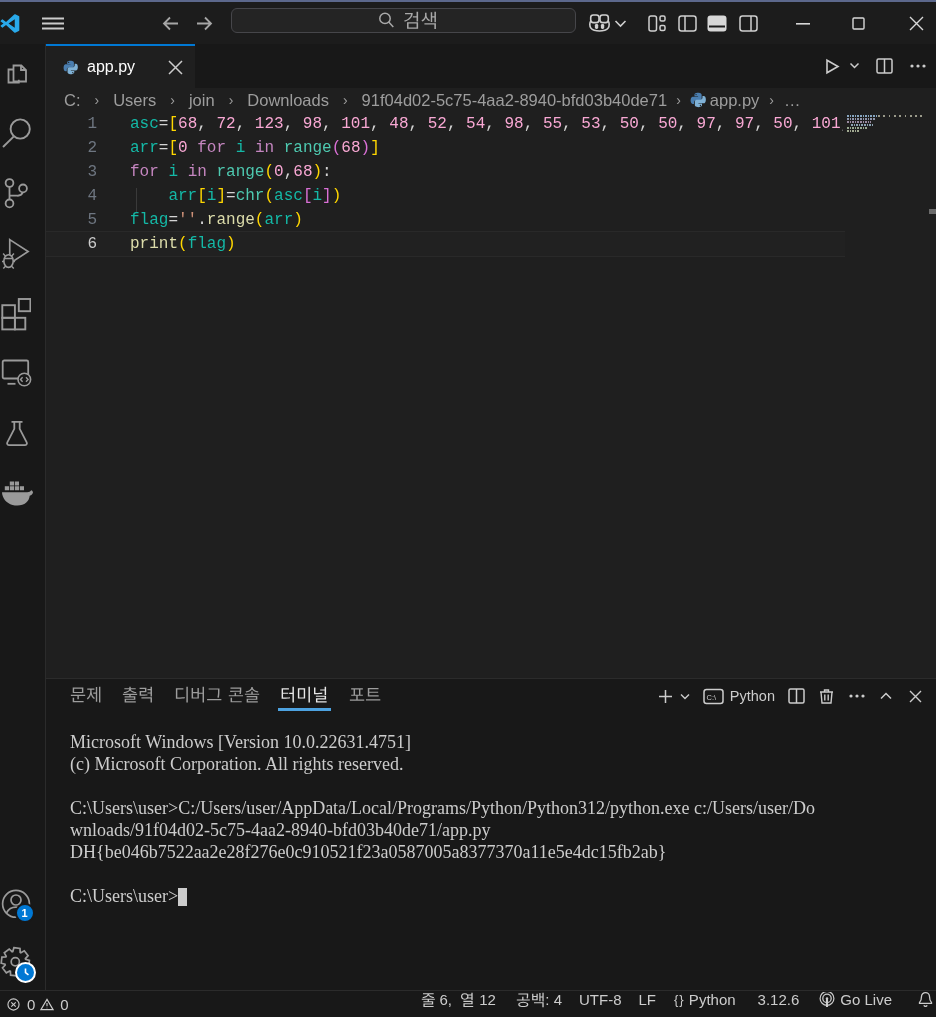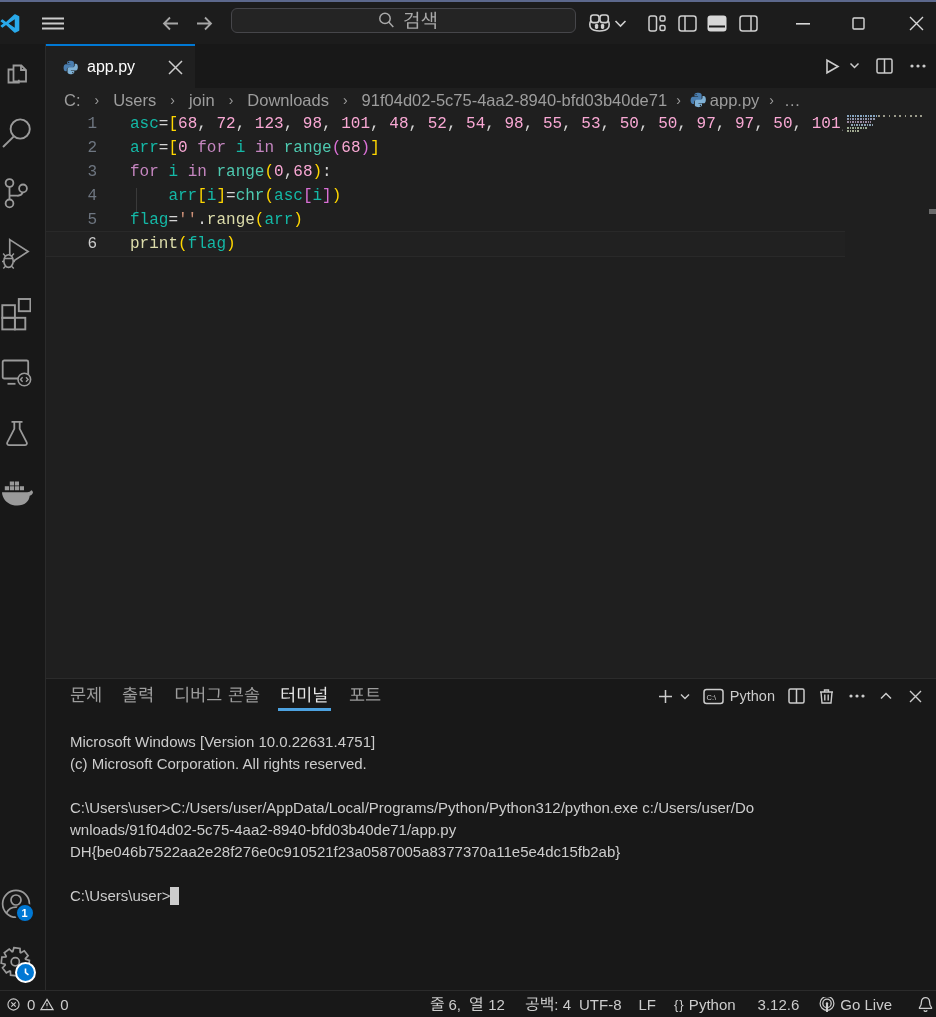--- a/index.html
+++ b/index.html
@@ -21,25 +21,25 @@
 #gutter{position:absolute;left:0;top:0;width:51px;text-align:right;font-family:"Liberation Mono",monospace;font-size:16px;line-height:24px;color:#6e7681}
 #gutter .cur{color:#cccccc}
 #code{position:absolute;left:84px;top:0;width:713px;height:566px;overflow:hidden;font-family:"Liberation Mono",monospace;font-size:16px;line-height:24px;white-space:pre;color:#cccccc}
 .v{color:#14b8a6}.n{color:#f9a8d4}.k{color:#c586c0}.cl{color:#4ec9b0}.fn{color:#dcdcaa}.s{color:#ce9178}.b1{color:#ffd700}.b2{color:#da70d6}.p{color:#d4d4d4}
 #indent{position:absolute;left:90px;top:76px;width:1px;height:24px;background:#3a3a3a}
 #minimap{position:absolute;left:799px;top:0;width:85px;height:566px;background:#1f1f1f}
 #scrollmk{position:absolute;left:883px;top:97px;width:7px;height:5px;background:#6b6b6b}
 #panel{position:absolute;left:46px;top:678px;width:890px;height:312px;background:#181818;border-top:1px solid #2b2b2b;color:#cccccc}
 #ptabs{position:absolute;left:24px;top:0;height:34px;display:flex;align-items:center;gap:20px;color:#9d9d9d}
 #pacts{position:absolute;right:8px;top:0;height:34px;display:flex;align-items:center;color:#cccccc}
-#term{position:absolute;left:24px;top:51.5px;font-family:Liberation Sans, sans-serif;font-size:15px;line-height:22px;color:#cccccc;white-space:pre}
+#term{position:absolute;left:24px;top:51.5px;font-family:Liberation Serif, serif;font-size:18px;line-height:22px;color:#cccccc;white-space:pre}
 #cursor{display:inline-block;width:9px;height:18px;background:#cccccc;vertical-align:-4px}
 #statusbar{position:absolute;left:0;top:990px;width:936px;height:27px;background:#181818;border-top:1px solid #2b2b2b;color:#cccccc;font-size:15px}
 #sbleft{position:absolute;left:7px;top:0;height:26px;display:flex;align-items:center}
-#sbright{position:absolute;right:3px;top:0;height:26px;display:flex;align-items:center}
+#sbright{position:absolute;right:3px;top:0;height:26px;display:flex;align-items:flex-start}
 .sbitem{display:flex;align-items:center}
 </style></head>
 <body>
 <svg width="0" height="0" style="position:absolute">
     <defs>
 <path id="kgeom" d="M426 768H513Q513 655 462 564Q411 472 317 407Q224 342 94 304L60 369Q174 402 256 455Q338 508 382 579Q426 649 426 733ZM106 768H482V701H106ZM711 826H794V311H711ZM515 594H726V525H515ZM211 272H794V-65H211ZM712 206H292V2H712Z"></path>
 <path id="ksaek" d="M239 772H305V652Q305 584 280 517Q256 450 209 396Q162 342 95 312L50 377Q109 404 152 449Q194 494 217 547Q239 600 239 652ZM253 772H319V652Q319 601 340 551Q362 502 403 462Q444 422 501 399L457 335Q392 362 346 411Q300 460 277 522Q253 584 253 652ZM733 826H812V280H733ZM587 591H757V522H587ZM539 810H617V285H539ZM206 230H812V-78H730V162H206Z"></path>
 <path id="kmun" d="M49 365H869V297H49ZM423 322H506V114H423ZM155 784H762V467H155ZM681 718H236V533H681ZM153 10H778V-58H153ZM153 201H236V-13H153Z"></path>
 <path id="kje" d="M738 827H817V-78H738ZM408 502H582V434H408ZM557 806H635V-31H557ZM235 686H299V571Q299 497 285 427Q271 356 244 294Q217 233 178 183Q139 134 90 103L39 165Q102 203 145 267Q189 331 212 410Q235 489 235 571ZM252 686H315V571Q315 493 338 418Q360 343 402 282Q445 222 507 186L457 124Q391 165 345 234Q300 302 276 390Q252 477 252 571ZM64 721H477V653H64Z"></path>
 <path id="kchul" d="M417 376H499V240H417ZM51 425H866V362H51ZM417 832H499V723H417ZM413 715H486V701Q486 647 457 606Q428 565 377 536Q326 507 259 490Q193 472 118 466L93 529Q160 533 218 547Q276 560 320 582Q364 604 388 634Q413 664 413 701ZM431 715H503V701Q503 664 528 634Q553 604 597 582Q641 560 698 547Q756 533 823 529L798 466Q723 472 657 490Q590 507 540 536Q489 565 460 606Q431 647 431 701ZM134 748H784V684H134ZM149 279H762V81H232V-28H151V140H681V217H149ZM151 -4H789V-68H151Z"></path>
@@ -353,21 +353,21 @@
           <g transform="scale(1,-1)">
             <use href="#kyeol" x="0"></use>
           </g>
         </svg>&nbsp;12</span>
   <span class="sbitem" style="margin-left:20px"><svg class="ko" style="vertical-align:-0.1px" width="29.4" height="16.0" viewBox="0 -870 1840 1000">
           <g transform="scale(1,-1)">
             <use href="#kgong" x="0"></use>
             <use href="#kbaek" x="920"></use>
           </g>
         </svg>:&nbsp;4</span>
-  <span class="sbitem" style="margin-left:8px">UTF-8</span>
+  <span class="sbitem" style="margin-left:17px">UTF-8</span>
   <span class="sbitem" style="margin-left:17px">LF</span>
   <span class="sbitem" style="margin-left:18px"><span style="font-size:13px;letter-spacing:1px">{}</span>&nbsp;Python</span>
   <span class="sbitem" style="margin-left:22px">3.12.6</span>
   <span class="sbitem" style="margin-left:20px"><svg width="16" height="15" viewBox="0 0 16 15" fill="none" stroke="#cccccc" style="margin-right:5px">
           <circle cx="8" cy="6.4" r="1.2" fill="#cccccc" stroke="none"></circle>
           <circle cx="8" cy="6.4" r="4.2" stroke-width="1.3"></circle>
           <circle cx="8" cy="6.4" r="6.9" stroke-width="1.2"></circle>
           <path d="M8 7v8" stroke-width="2.1"></path>
         </svg>Go Live</span>
   <span class="sbitem" style="margin-left:26px">

